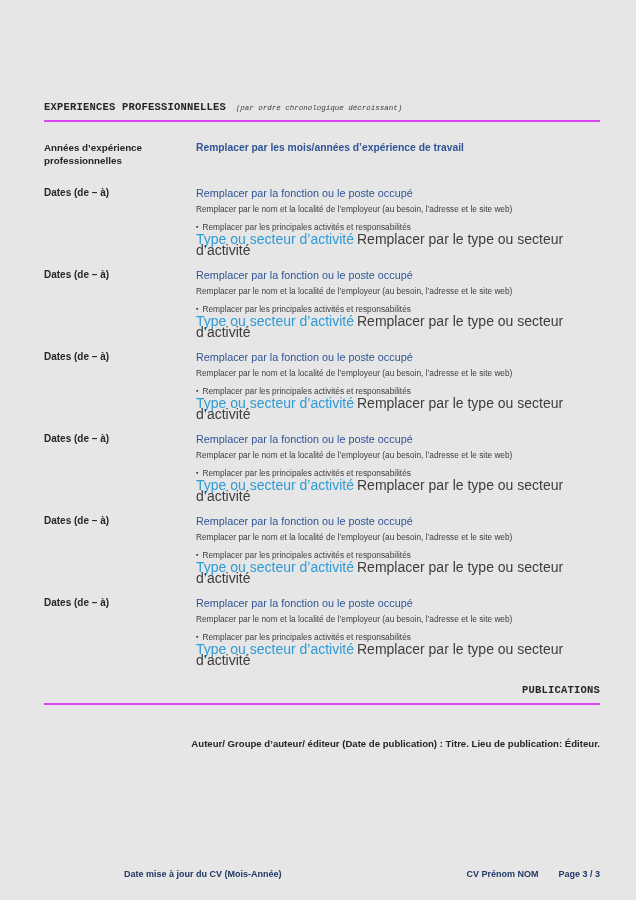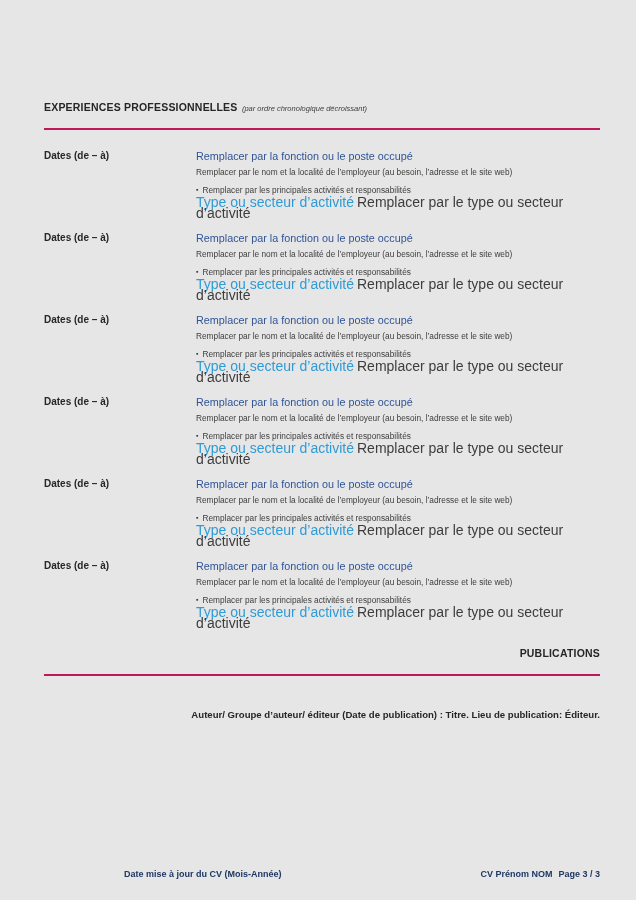--- a/index.html
+++ b/index.html
@@ -14,22 +14,23 @@
     position:relative;
     width:636px; height:900px;
     overflow:hidden;
   }
   .content {
     position:absolute;
     left:44px; right:36px; top:97px;
   }
   
   .section-head {
-    border-bottom:2px solid #be185d;
-    padding-bottom:13px;
+    border-bottom:2px solid #d946ef;
+    padding-bottom:5px;
+    font-family:Liberation Mono, monospace;
   }
   .section-title {
     font-size:10.5px;
     font-weight:bold;
     color:#262626;
     letter-spacing:.2px;
     line-height:13px;
   }
   .section-subtitle {
     font-size:7.5px;
@@ -111,33 +112,37 @@
   .footer {
     position:absolute;
     left:44px; right:36px; top:869px;
     display:flex;
     align-items:baseline;
     font-size:9px;
     font-weight:bold;
     color:#1F3864;
   }
   .footer-left { margin-left:68px;padding-left:12px; }
-  .footer-right { margin-left:auto; display:flex; gap:6px; }
+  .footer-right { margin-left:auto; display:flex; gap:20px; }
 </style>
 </head>
 <body>
 
 <div class="page">
   <div class="content">
 
     <div class="section-head">
       <span class="section-title">EXPERIENCES PROFESSIONNELLES</span>
       <span class="section-subtitle">(par ordre chronologique décroissant)</span>
     </div>
 
+    <div class="row years-row">
+      <div class="label-col">Années d’expérience professionnelles</div>
+      <div class="years-value">Remplacer par les mois/années d’expérience  de travail</div>
+    </div>
 
     <div class="entries">
   <div class="row entry">
     <div class="label-col entry-dates">Dates (de – à)</div>
     <div>
       <div class="entry-position">Remplacer par la fonction ou le poste occupé</div>
       <div class="entry-employer">Remplacer par le nom et la localité de l’employeur (au besoin, l’adresse et le site web)</div>
       <div class="entry-bullet-line">
         <span class="bullet-glyph">▪</span><span>Remplacer par les principales activités et responsabilités</span>
       </div>

